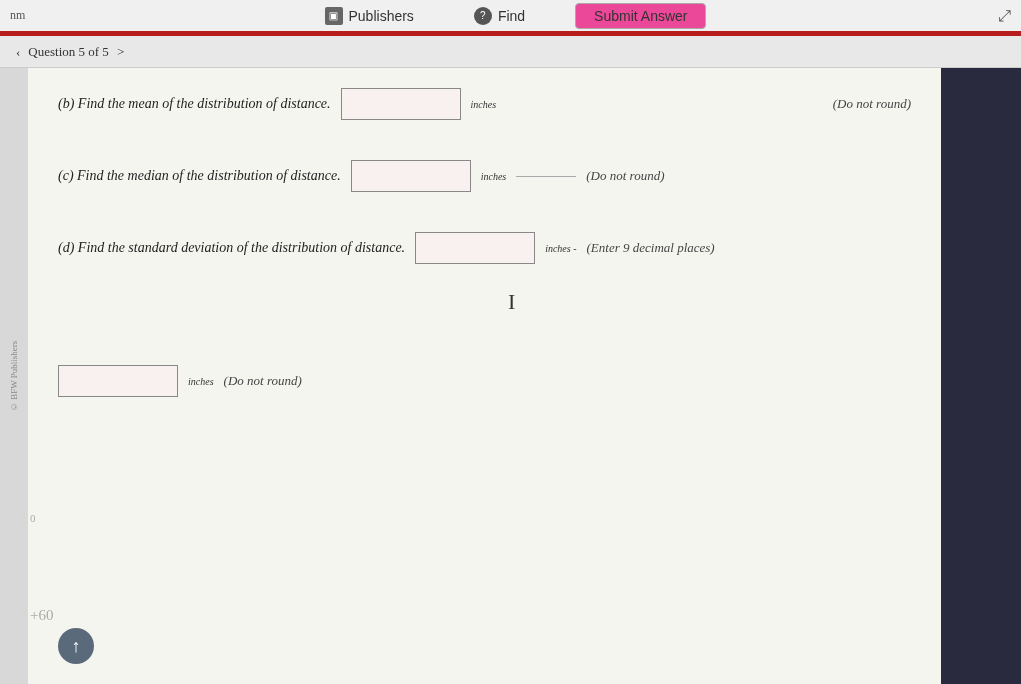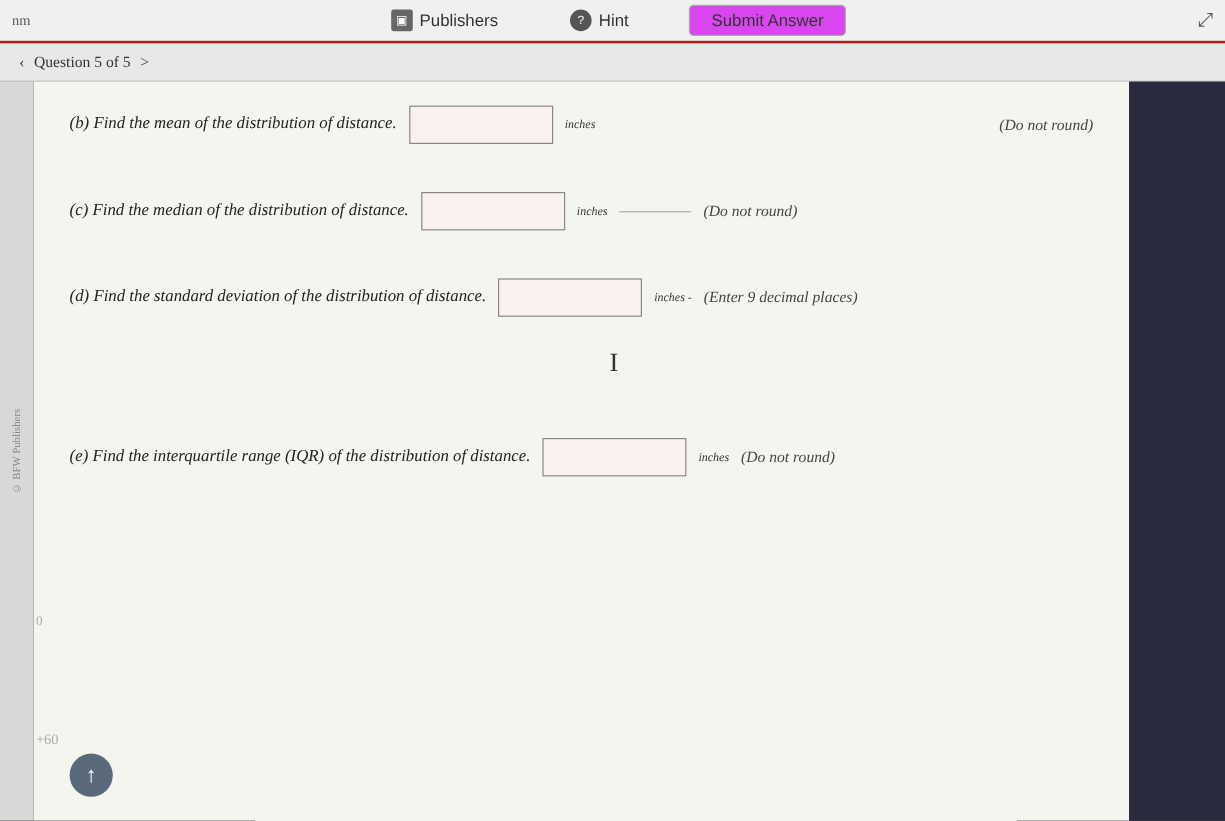--- a/index.html
+++ b/index.html
@@ -15,21 +15,21 @@
     
     .top-bar {
       background: #f0f0f0;
       height: 36px;
       display: flex;
       align-items: center;
       justify-content: center;
       gap: 40px;
       padding: 0 20px;
       position: relative;
-      border-bottom: 2px solid #b91c1c;
+      border-bottom: 5px solid #b91c1c;
     }
     .top-bar-left {
       position: absolute;
       left: 10px;
       font-size: 12px;
       color: #555;
     }
     .top-bar-btn {
       display: flex;
       align-items: center;
@@ -46,21 +46,21 @@
       height: 18px;
       background: #666;
       border-radius: 2px;
       display: flex;
       align-items: center;
       justify-content: center;
       color: white;
       font-size: 10px;
     }
     .submit-btn {
-      background: #d946ef;
+      background: #ec4899;
       border: 1px solid #aaa;
       border-radius: 4px;
       padding: 4px 18px;
       font-size: 14px;
       cursor: pointer;
       color: #333;
     }
     .expand-icon {
       position: absolute;
       right: 10px;
@@ -199,21 +199,21 @@
 <div class="top-bar">
   <span class="top-bar-left">nm</span>
 
   <button class="top-bar-btn">
     <span class="icon">▣</span>
     <span>Publishers</span>
   </button>
 
   <button class="top-bar-btn">
     <span class="icon" style="background:#555;border-radius:50%;">?</span>
-    <span>Hint</span>
+    <span>Find</span>
   </button>
 
   <button class="submit-btn">Submit Answer</button>
 
   <span class="expand-icon">⤢</span>
 </div>
 
 <div class="question-nav">
   <span class="nav-arrow">‹</span>
   <span>Question 5 of 5</span>
@@ -252,24 +252,23 @@
       </div>
       <div style="padding-left: 450px; font-size: 22px; color: #333; margin-top: -5px;">I</div>
     </div>
 
     <div style="position:absolute; left: 2px; bottom: 160px; font-size:11px; color:#aaa;">
       <span>0</span>
     </div>
 
     <div class="question-part" style="margin-top: 50px;">
 
-      <div style="position:absolute; left: 2px; bottom: 60px; font-size:12px; color:#aaa;">
+      <div style="position:absolute; left: 2px; bottom: 60px; font-size:15px; color:#aaa;">
         <span>+60</span>
       </div>
-      <span class="question-text">(e) Find the interquartile range (IQR) of the distribution of distance.</span>
       <input class="answer-input" type="text" value="" style="">
       <span class="unit-label">inches</span>
       <span class="hint-note-inline">(Do not round)</span>
     </div>
 
     <div class="up-arrow-btn">
       <span>↑</span>
     </div>
 
   </div>

